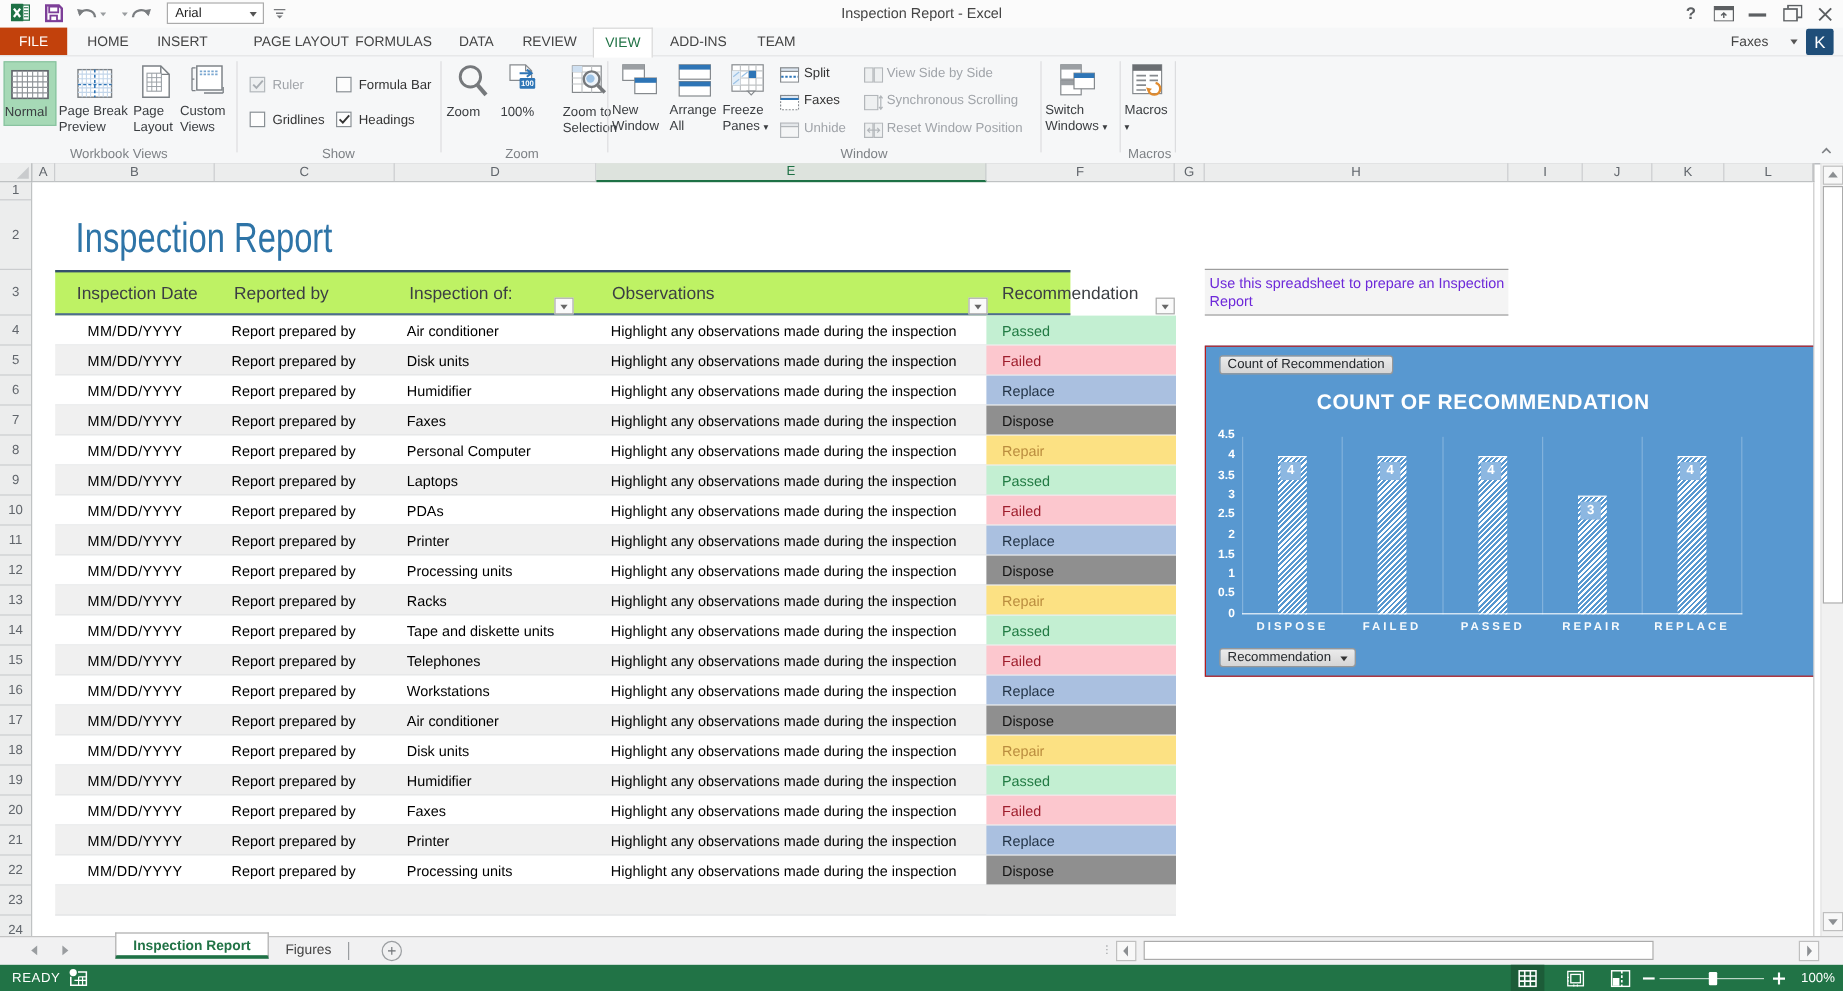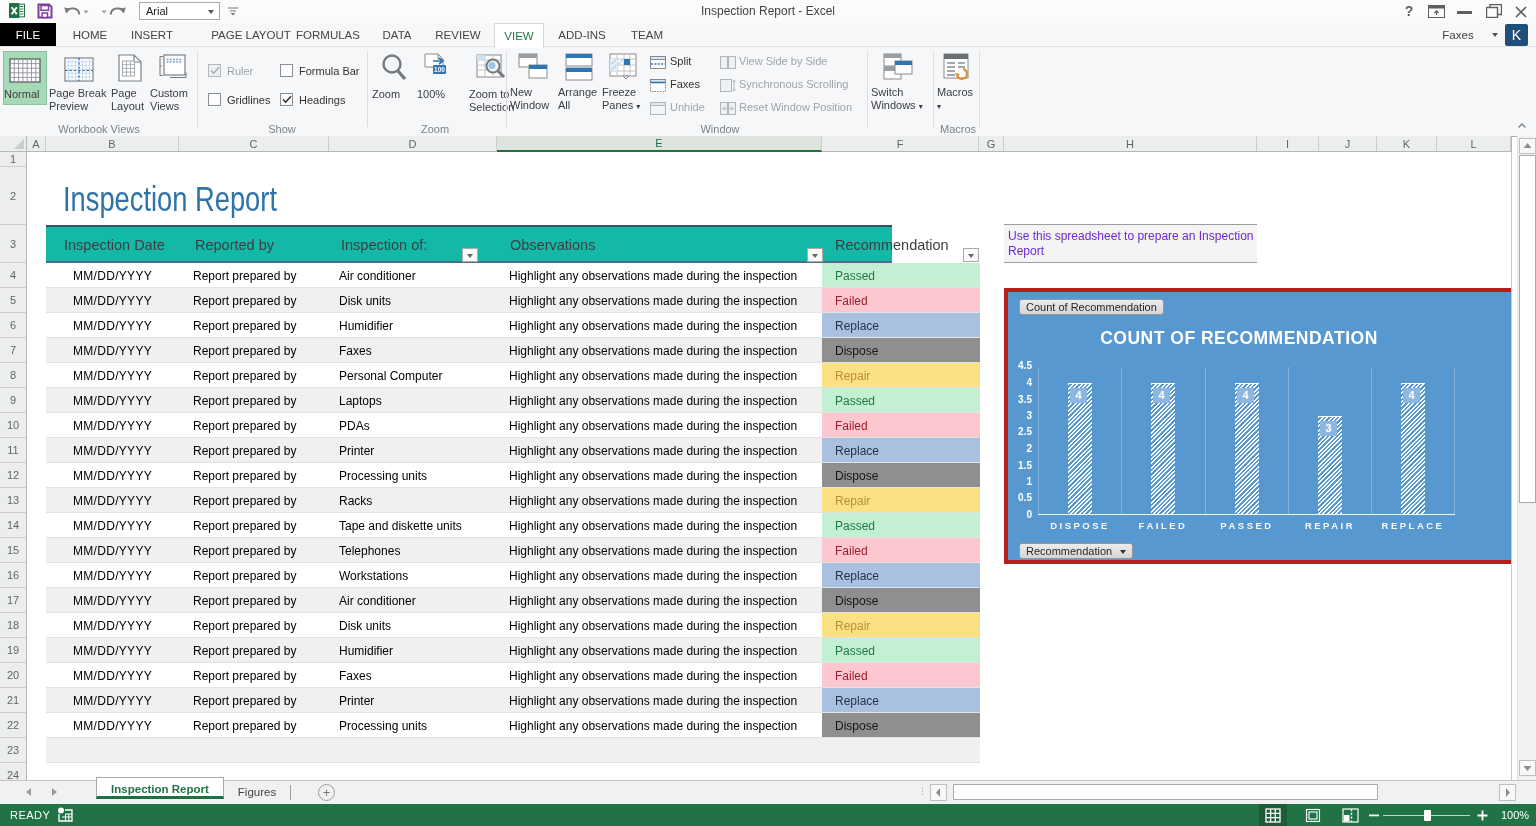--- a/index.html
+++ b/index.html
@@ -5,21 +5,21 @@
 #app {position:absolute;left:0;top:0;width:1536px;height:826px}
 .abs {position:absolute}
 
 
 #titlebar {position:absolute;left:0;top:0;width:1536px;height:23px;background:#fbfbfb}
 #ttext {position:absolute;left:0;top:4px;width:1536px;text-align:center;font-size:12px;color:#444}
 .winbtn {position:absolute;top:0;height:23px;color:#5c5f62;text-align:center}
 
 
 #tabrow {position:absolute;left:0;top:23px;width:1536px;height:24px;background:#f6f7f8}
-#filetab {position:absolute;left:0;top:0;width:56px;height:24px;background:#000000;color:#fff;font-size:11.5px;text-align:center;line-height:24px}
+#filetab {position:absolute;left:0;top:0;width:56px;height:24px;background:#c2410c;color:#fff;font-size:11.5px;text-align:center;line-height:24px}
 .rtab {position:absolute;top:0;height:24px;font-size:11.5px;color:#444;line-height:25px;text-align:center}
 .rtab.act {background:#fff;border:1px solid #d8d8d8;border-bottom:none;color:#217346;height:25px;z-index:5}
 
 
 #ribbon {position:absolute;left:0;top:47px;width:1536px;height:89px;background:#f6f7f8;border-top:1px solid #e3e4e5;border-bottom:1px solid #acafb3;box-sizing:content-box;margin-top:-1px}
 .gsep {position:absolute;top:4px;height:76px;width:1px;background:#dcdddf}
 .glab {position:absolute;top:76px;height:13px;font-size:11px;color:#7d8185;text-align:center}
 .bigbtn {position:absolute;top:4px;height:54px;text-align:left;font-size:11.5px;color:#3a3d40}
 .bigbtn .ic {display:block;margin:2px auto 0}
 .btext {line-height:13px;font-size:11px;margin-top:5px}
@@ -35,37 +35,37 @@
 #corner {position:absolute;left:0;top:136px;width:27px;height:16px;background:#eceded;border-right:1px solid #b4b7b9;border-bottom:1px solid #b4b7b9}
 #rowhdr {position:absolute;left:0;top:152px;width:27px;height:628px;background:#eceded;border-right:1px solid #b4b7b9;overflow:hidden}
 .rowh {position:absolute;left:0;width:26px;font-size:11px;color:#61666c;text-align:center;border-bottom:1px solid #cbcdcf;display:flex;align-items:center;justify-content:center}
 
 
 #sheet {position:absolute;left:27px;top:152px;width:1485px;border-right:1px solid #c9c9c9;height:628px;background:#fff;overflow:hidden}
 #sheet > * {position:absolute}
 #bigtitle {left:36px;top:27px;font-size:35px;color:#2e74a7;transform:scaleX(0.78);transform-origin:left;white-space:nowrap}
 
 
-#thead {left:19px;top:73px;width:846px;height:38px;background:#14b8a6;border-top:2px solid #35506c;border-bottom:2px solid #4e6d8d}
+#thead {left:19px;top:73px;width:846px;height:38px;background:#bef264;border-top:2px solid #35506c;border-bottom:2px solid #4e6d8d}
 .hc {position:absolute;top:0;height:34px;font-size:14.5px;color:#3b3e43;line-height:36px}
 .ddbtn {position:absolute;width:16px;height:14px;background:#fafafa;border:1px solid #ababab;top:21px}
 .ddbtn:after {content:"";position:absolute;left:4px;top:5px;border:3.5px solid transparent;border-top:4px solid #666;border-bottom:none}
 .trow {position:absolute;left:19px;width:934px;height:25px;border-bottom:1px solid #e2e3e4;box-sizing:border-box}
 .tc {position:absolute;top:0;height:24px;font-size:12px;color:#000;line-height:26px;white-space:nowrap;overflow:hidden}
 .cB {left:0;width:133px;text-align:center;letter-spacing:0.3px}
 .cC {left:133px;width:150px;padding-left:14px}
 .cD {left:283px;width:168px;padding-left:10px}
 .cE {left:451px;width:325px;padding-left:12px}
 .cF {left:776px;width:158px;padding-left:13px}
 
 
 #note {left:977px;top:72px;width:253px;height:39px;background:#f4f4f4;border-top:1px solid #9d9d9d;border-bottom:1px solid #9d9d9d;font-size:12px;color:#6d28d9;line-height:15px;padding:4px 0 0 4px;box-sizing:border-box}
 
 
-#chart {left:977px;top:136px;width:526px;height:276px;background:#5898d0;border:4px solid #b91c1c}
+#chart {left:977px;top:136px;width:526px;height:276px;background:#5898d0;border:1px solid #b91c1c}
 #chart > * {position:absolute}
 .fbtn {background:linear-gradient(#ececec,#d5d5d5);border:1px solid #979797;border-radius:3px;font-size:11px;color:#24282c;line-height:14px;padding:0 6px;height:16px;white-space:nowrap;box-sizing:border-box}
 #ctitle {left:0;top:36px;width:462px;text-align:center;font-size:17.5px;font-weight:bold;color:#fff;letter-spacing:0.5px}
 .ylab {left:0;width:24px;text-align:right;font-size:10px;font-weight:bold;color:#fff}
 .gline {top:75px;height:148px;width:1px;background:rgba(255,255,255,0.25)}
 #baseline {left:30px;top:222px;width:417px;height:1px;background:rgba(255,255,255,0.9)}
 .bar {width:24px;border-top:1.5px solid #fff;background:repeating-linear-gradient(135deg,#fff 0 1.4px,rgba(255,255,255,0) 1.4px 3.1px)}
 .blab {width:17px;height:15px;background:#8cb7e1;color:#fff;font-size:11px;font-weight:bold;text-align:center;line-height:15px}
 .cat {top:228px;width:84px;text-align:center;font-size:9.5px;font-weight:bold;color:rgba(255,255,255,0.95);letter-spacing:2.5px}
 

